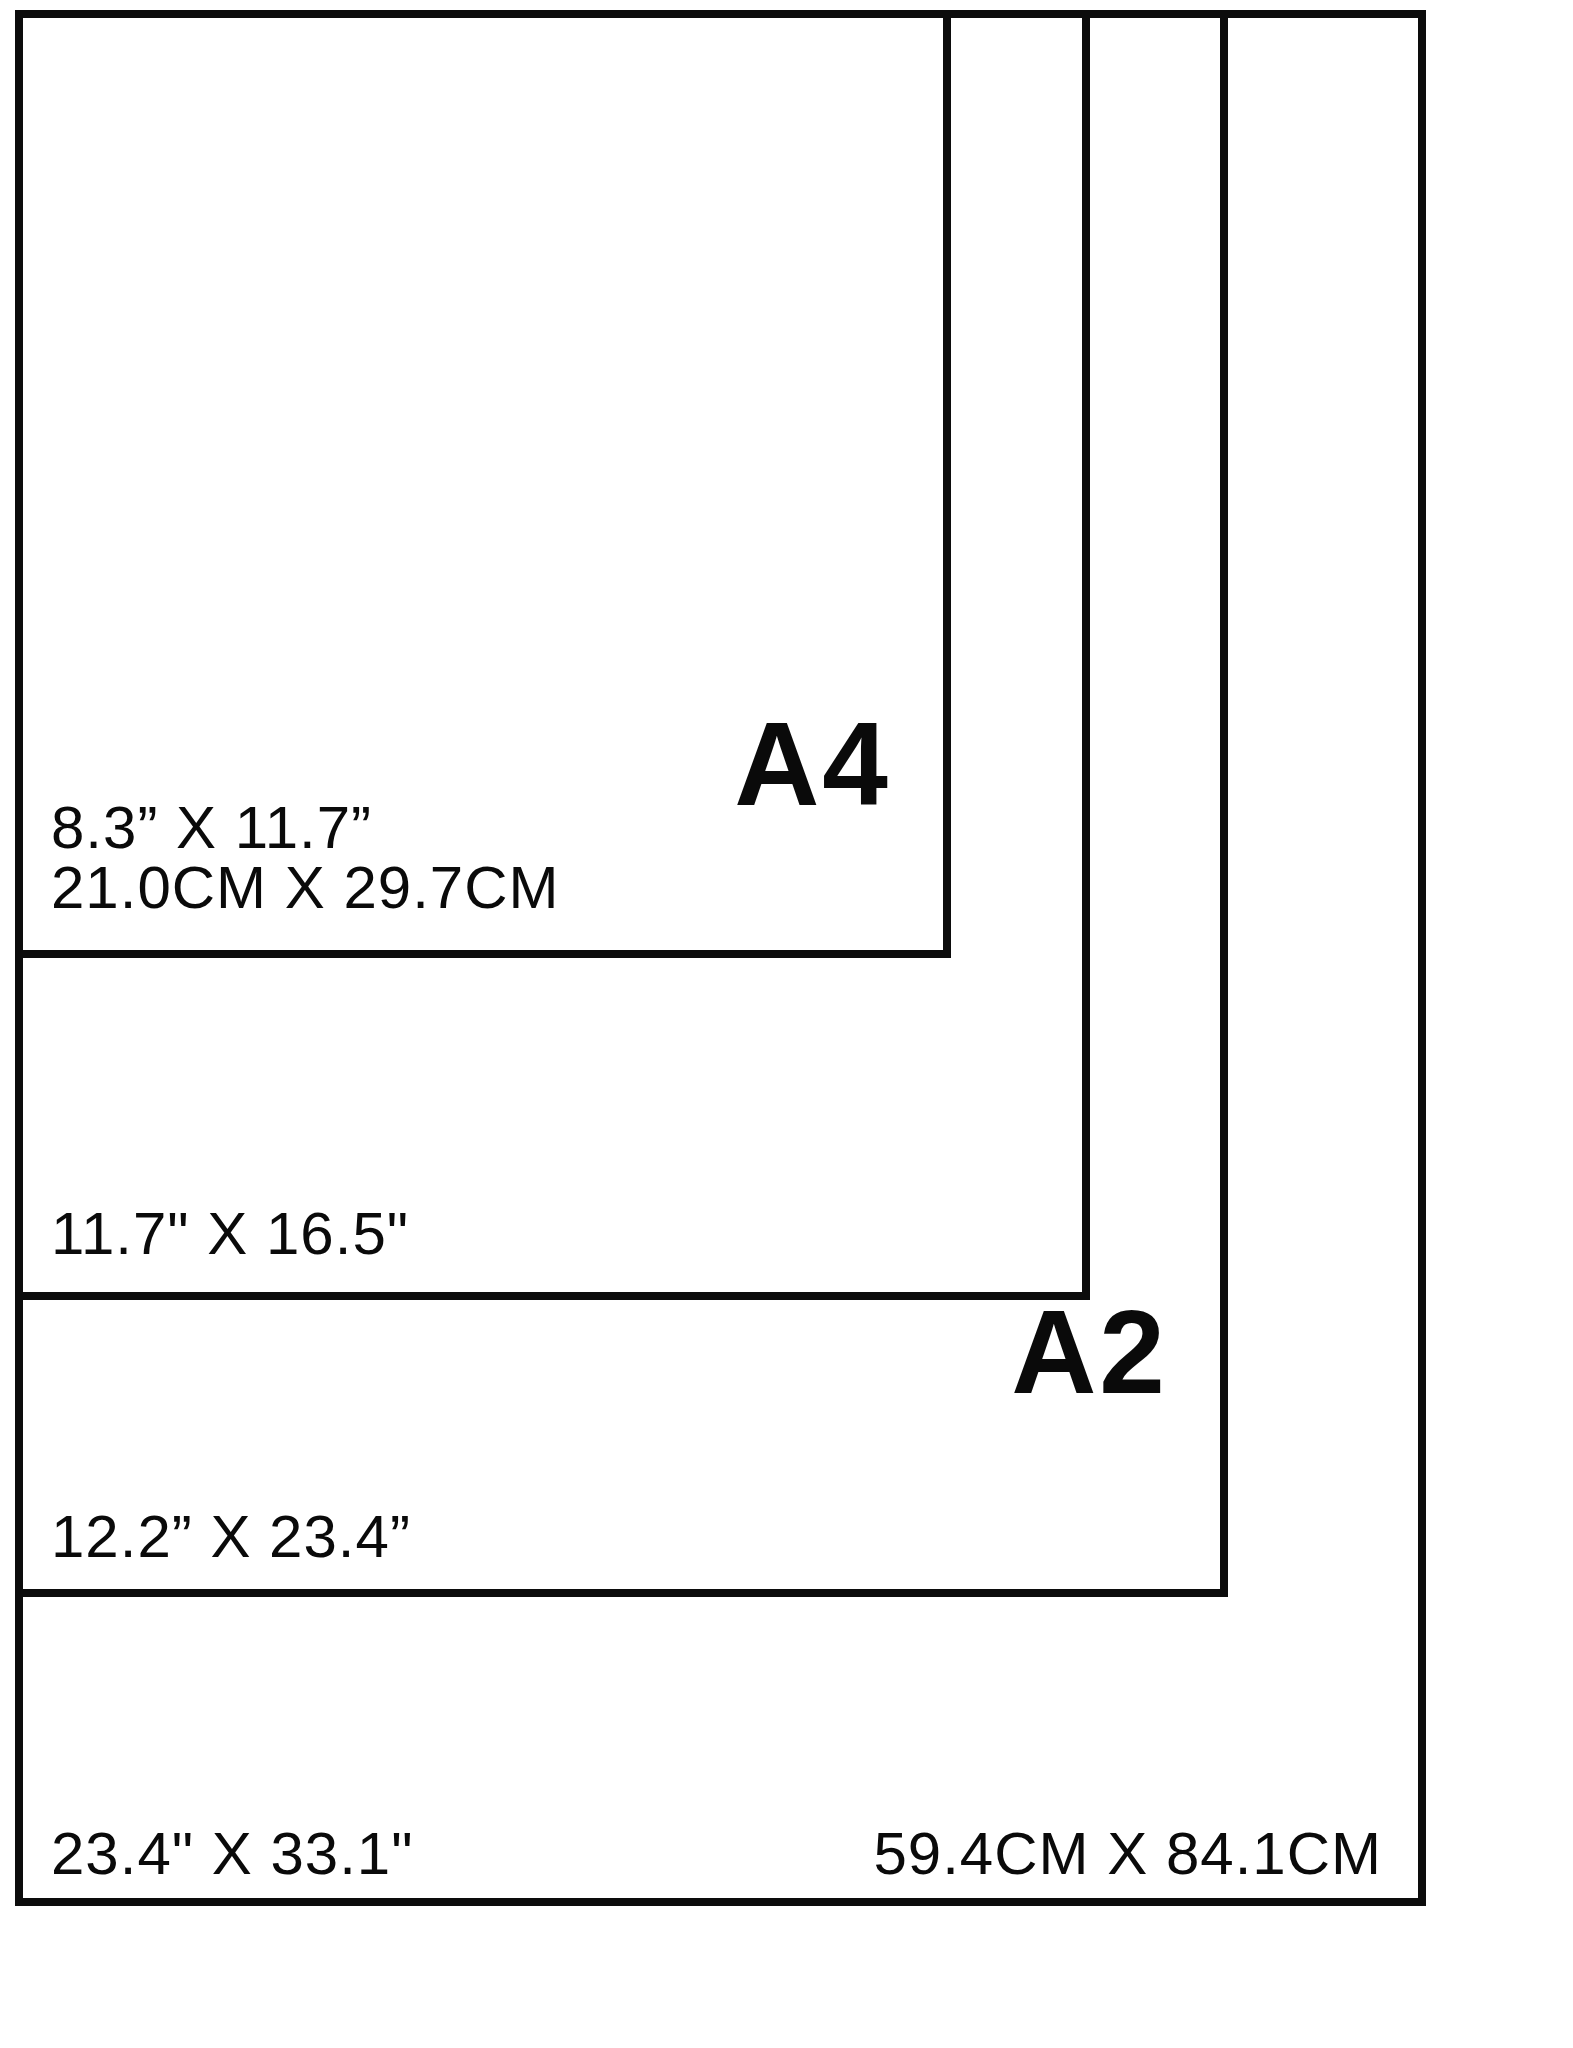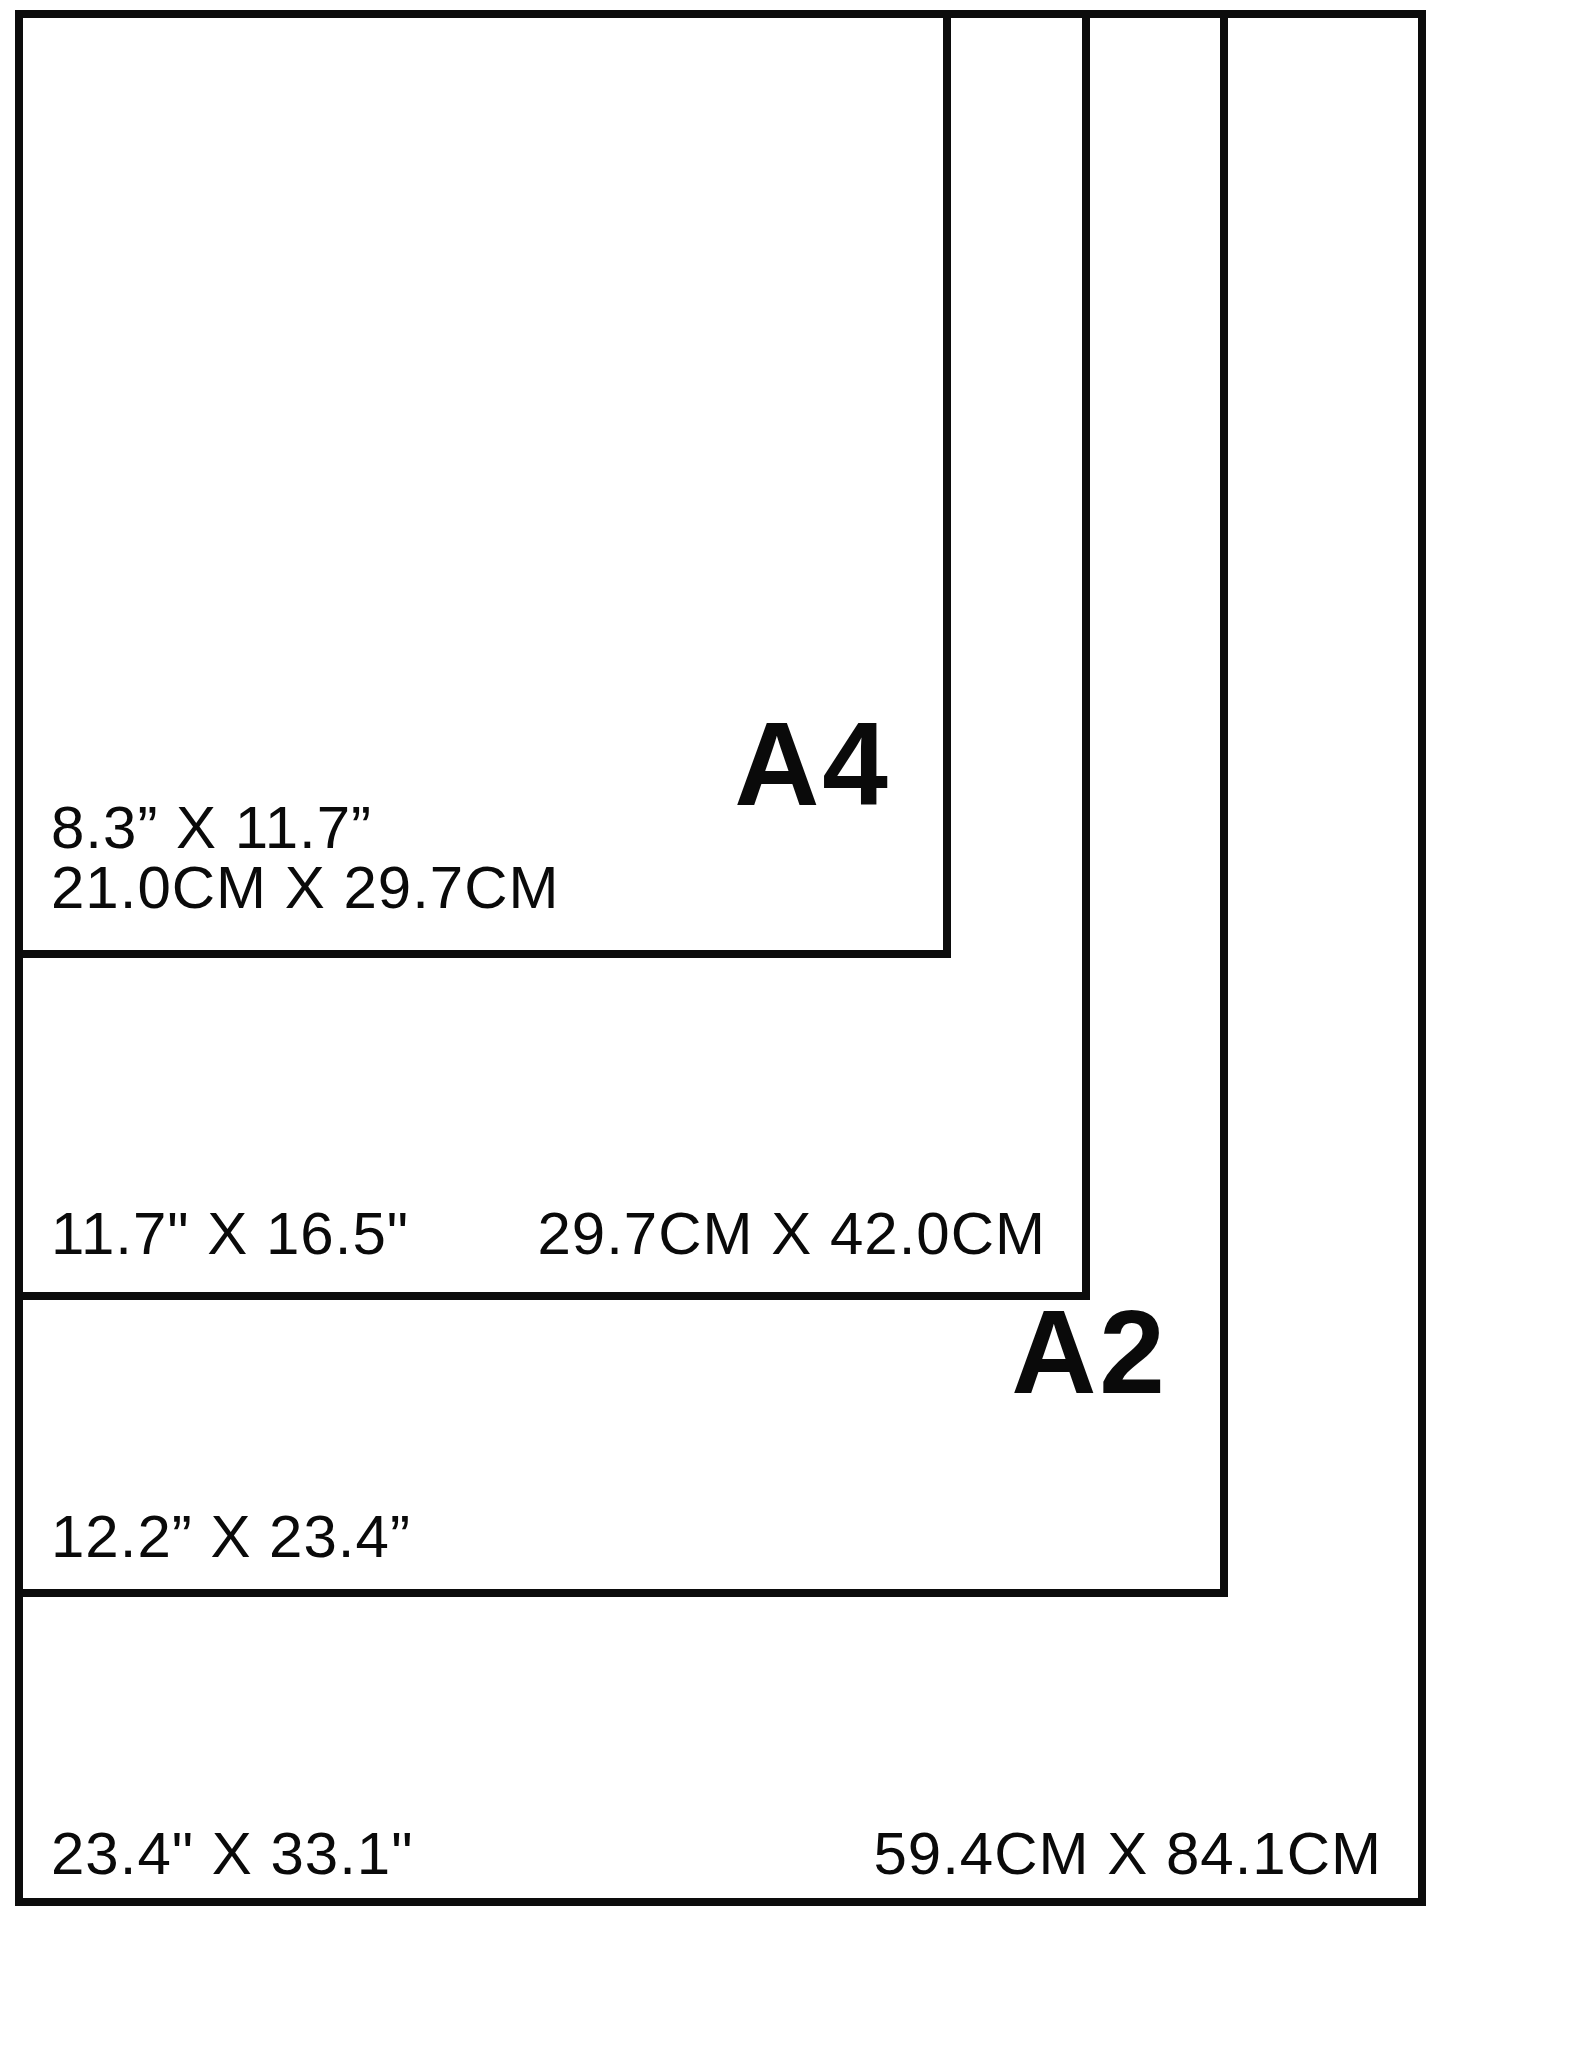--- a/index.html
+++ b/index.html
@@ -78,21 +78,20 @@
   <div class="paper-rect" id="rect-a2">
     <div class="size-label">A2</div>
     <div class="dims-row">
       <span>12.2” X 23.4”</span>
     </div>
   </div>
 
   <div class="paper-rect" id="rect-a3">
     <div class="dims-row">
       <span>11.7" X 16.5"</span>
-      <span>29.7CM X 42.0CM</span>
     </div>
   </div>
 
   <div class="paper-rect" id="rect-a4">
     <div class="size-label">A4</div>
     <div class="dims-row">
       <span>8.3” X 11.7”</span>
       <span>21.0CM X 29.7CM</span>
     </div>
   </div>

